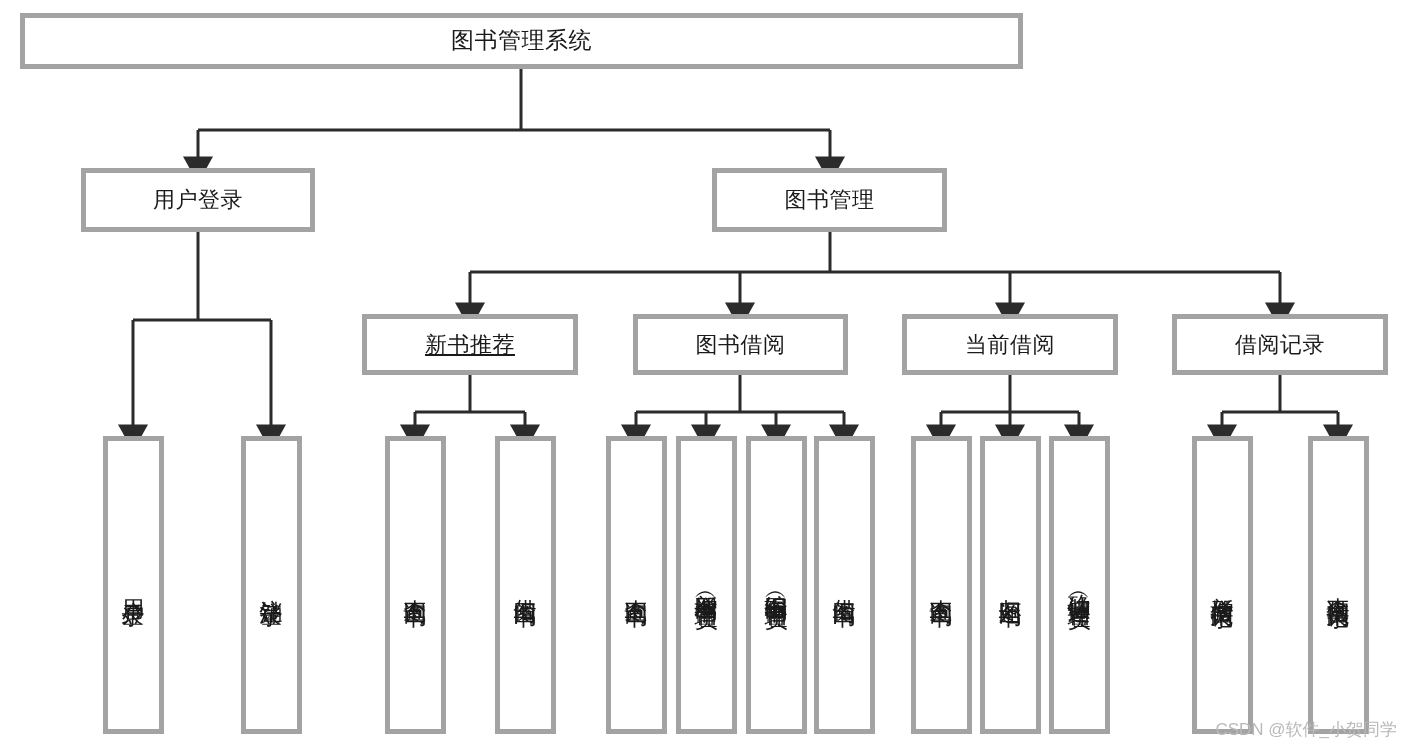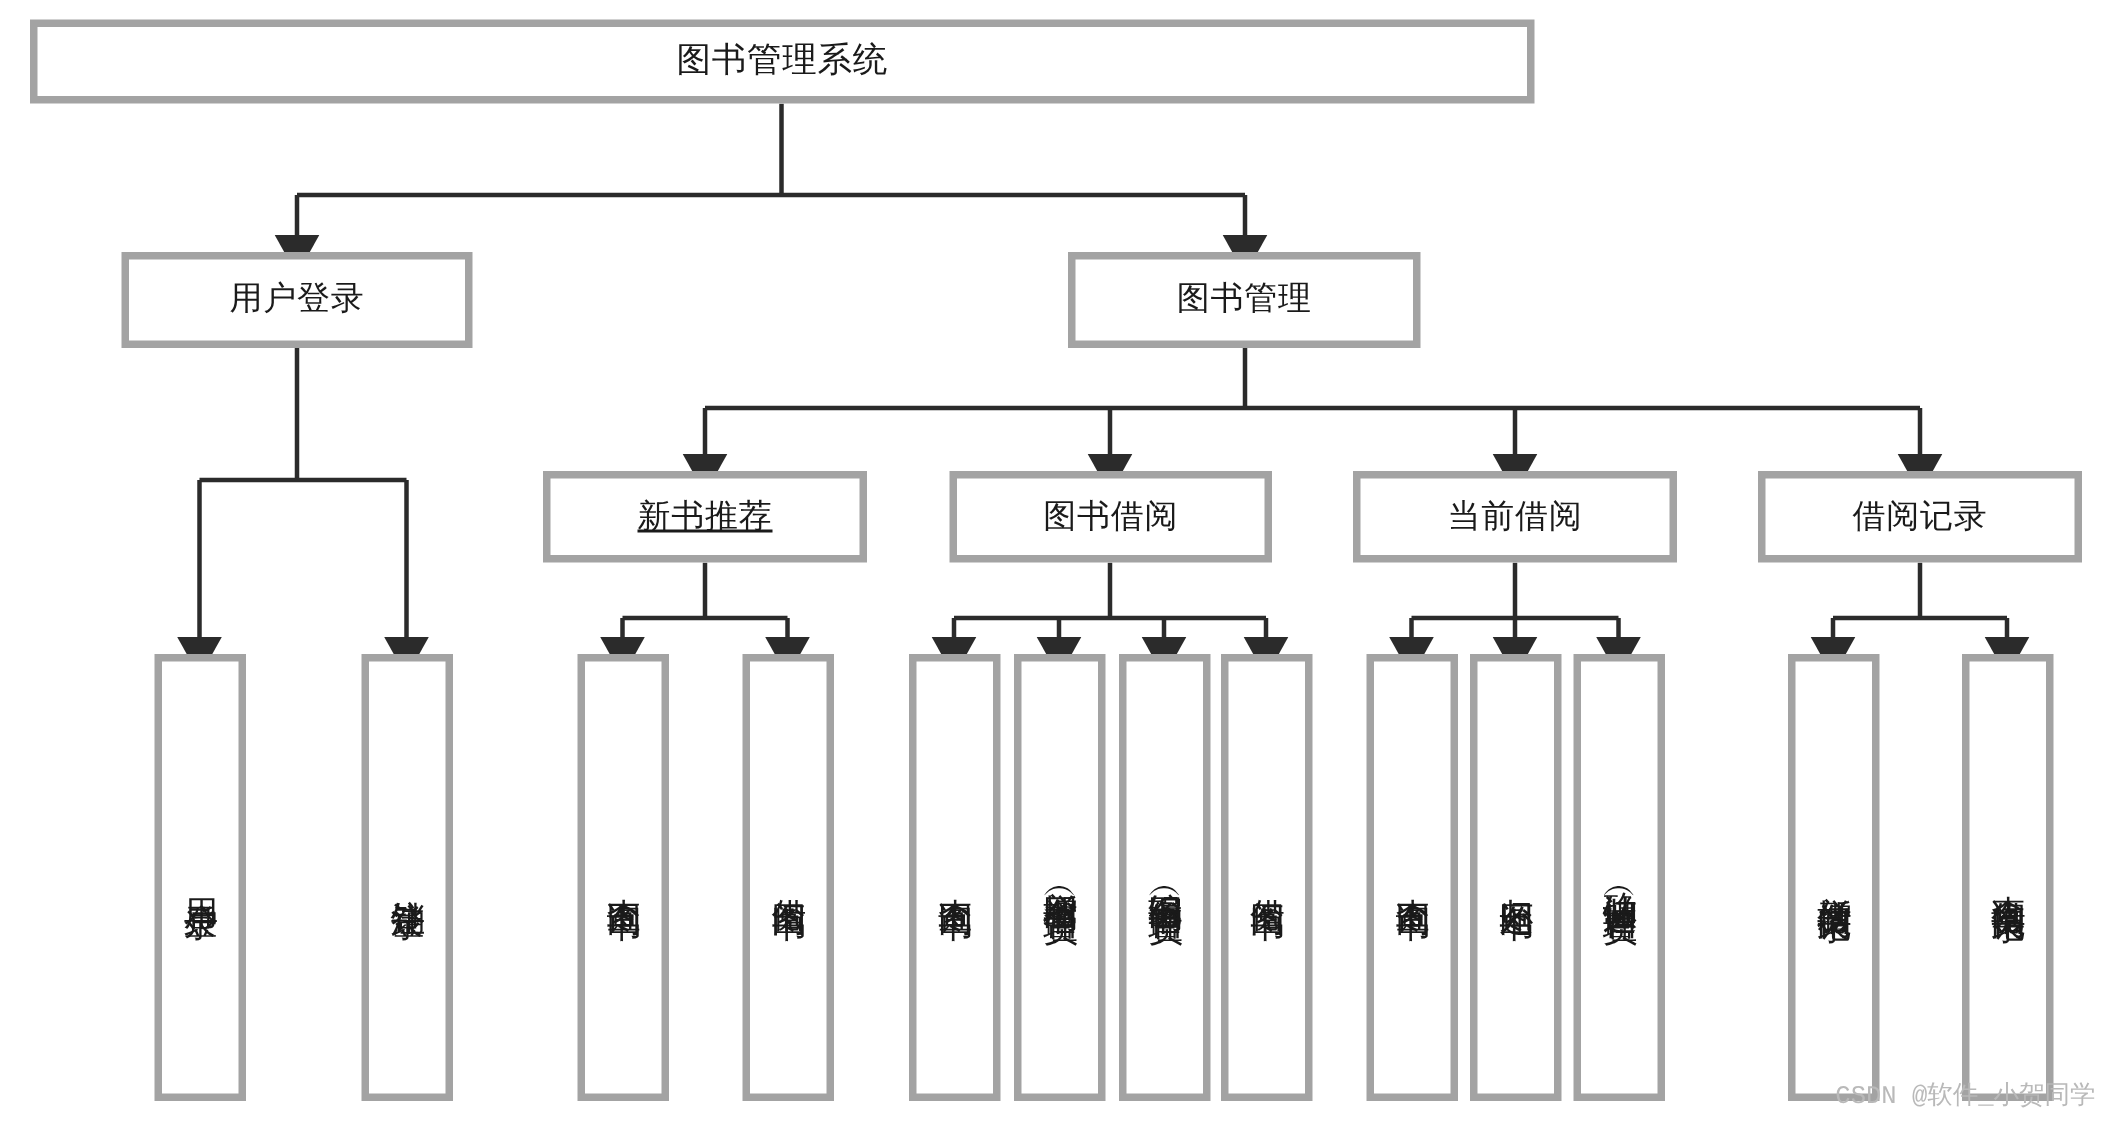--- a/index.html
+++ b/index.html
@@ -70,21 +70,21 @@
   }
   
   #watermark {
     position: absolute;
     right: 8px;
     bottom: 6px;
     font-size: 17px;
     color: #b9b9b9;
     z-index: 3;
     white-space: nowrap;
-    font-family: Liberation Mono, monospace;
+    font-family: Liberation Sans, sans-serif;
     margin-left: 20px;
   }
 </style>
 </head>
 <body>
 
 <div id="canvas">
 
   <svg id="wires" viewBox="0 0 1405 747" xmlns="http://www.w3.org/2000/svg">
     <defs>

